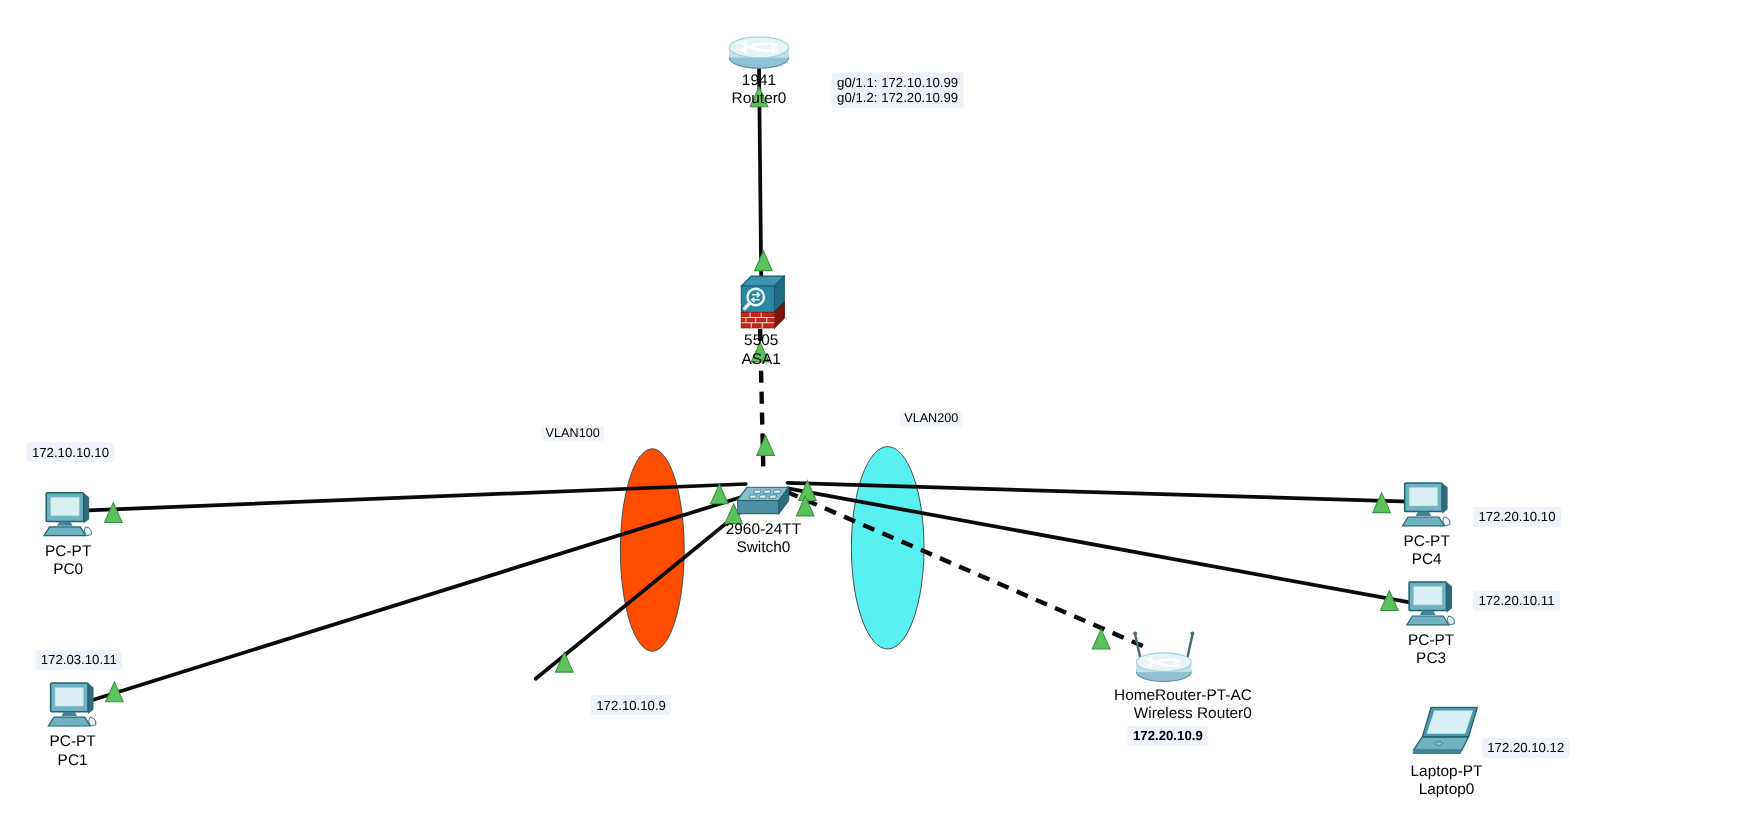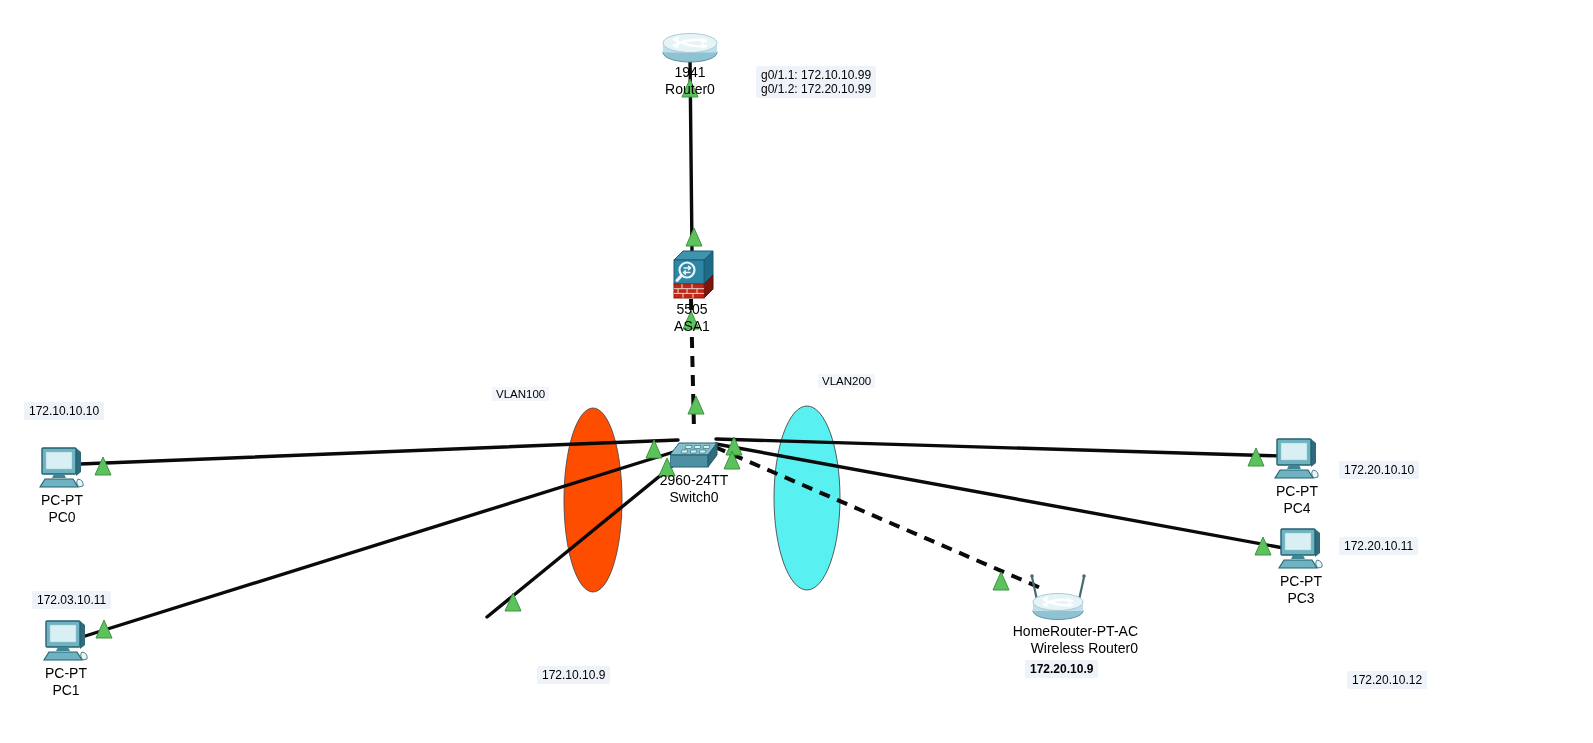--- a/index.html
+++ b/index.html
@@ -195,24 +195,35 @@
         <polygon points="46,29 41,26 42,31"></polygon>
           <polygon points="16,27 21,24 20,29"></polygon>
         <polygon points="16,33 21,30 20,35"></polygon>
           <polygon points="46,33 41,30 42,35"></polygon>
       </g>
     </svg>
     <div class="dlabel">HomeRouter-PT-AC</div>
     <div class="dlabel">Wireless Router0</div>
   </div>
 
+  <div class="device" style="left:1235px;top:642px;">
+    <svg class="icon" width="62" height="49" viewBox="0 0 62 49">
+      <polygon points="17,1 59,1 51,28 9,28" fill="#4E97A8" stroke="#23626F" stroke-width="1.2"></polygon>
+      <polygon points="20,4 55,4 48,25 13,25" fill="#D8EFF4"></polygon>
+      <polygon points="9,28 51,28 45,40 1,40" fill="#6FB2C1" stroke="#23626F" stroke-width="1.2"></polygon>
+      <ellipse cx="24" cy="34" rx="3.2" ry="1.7" fill="#9CC8D4" stroke="#23626F" stroke-width="0.6"></ellipse>
+      <polygon points="1,40 45,40 44,43.5 0,43.5" fill="#3E8596"></polygon>
+    </svg>
+    <div class="dlabel">Laptop-PT</div>
+    <div class="dlabel">Laptop0</div>
+  </div>
 
   <div class="note" style="left:24px;top:402px;">172.10.10.10</div>
   <div class="note" style="left:32px;top:591px;">172.03.10.11</div>
-  <div class="note" style="left:537px;top:666px;">172.10.10.9</div>
+  <div class="note" style="left:537px;top:632px;">172.10.10.9</div>
   <div class="note" style="left:1339px;top:461px;">172.20.10.10</div>
   <div class="note" style="left:1339px;top:537px;">172.20.10.11</div>
   <div class="note" style="left:1025px;top:660px;font-weight:bold;">172.20.10.9</div>
   <div class="note" style="left:1347px;top:671px;">172.20.10.12</div>
 
   <div class="note" style="left:756px;top:66px;">
     <div>g0/1.1: 172.10.10.99</div>
     <div>g0/1.2: 172.20.10.99</div>
   </div>
 

